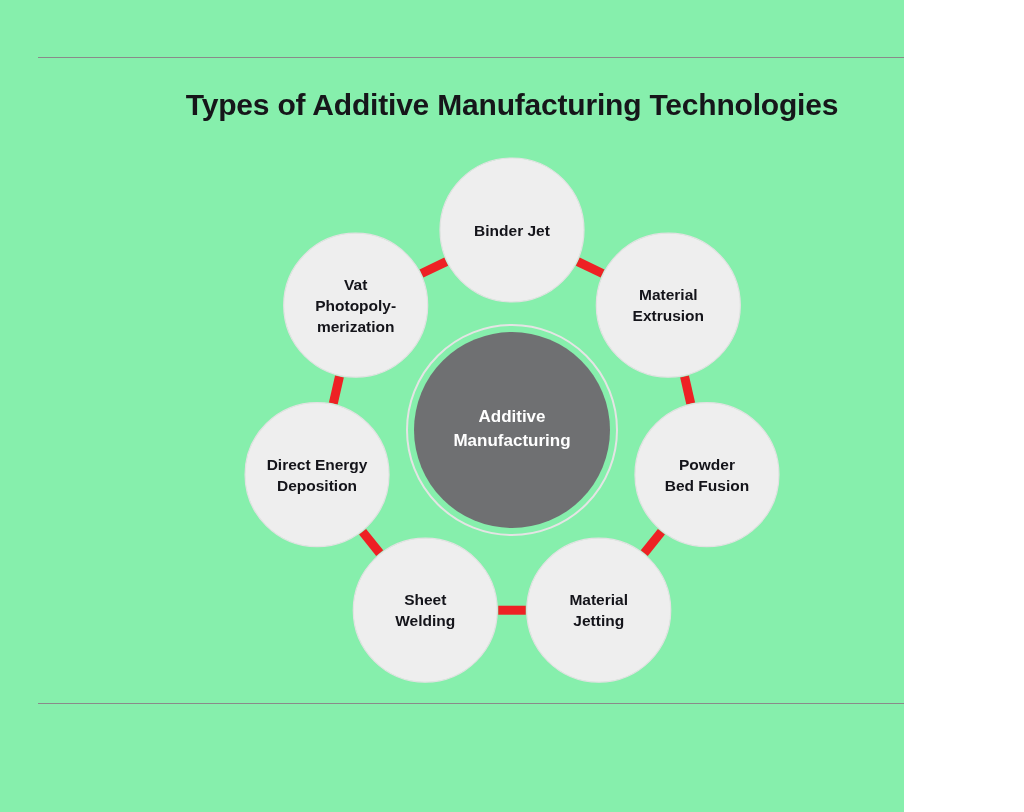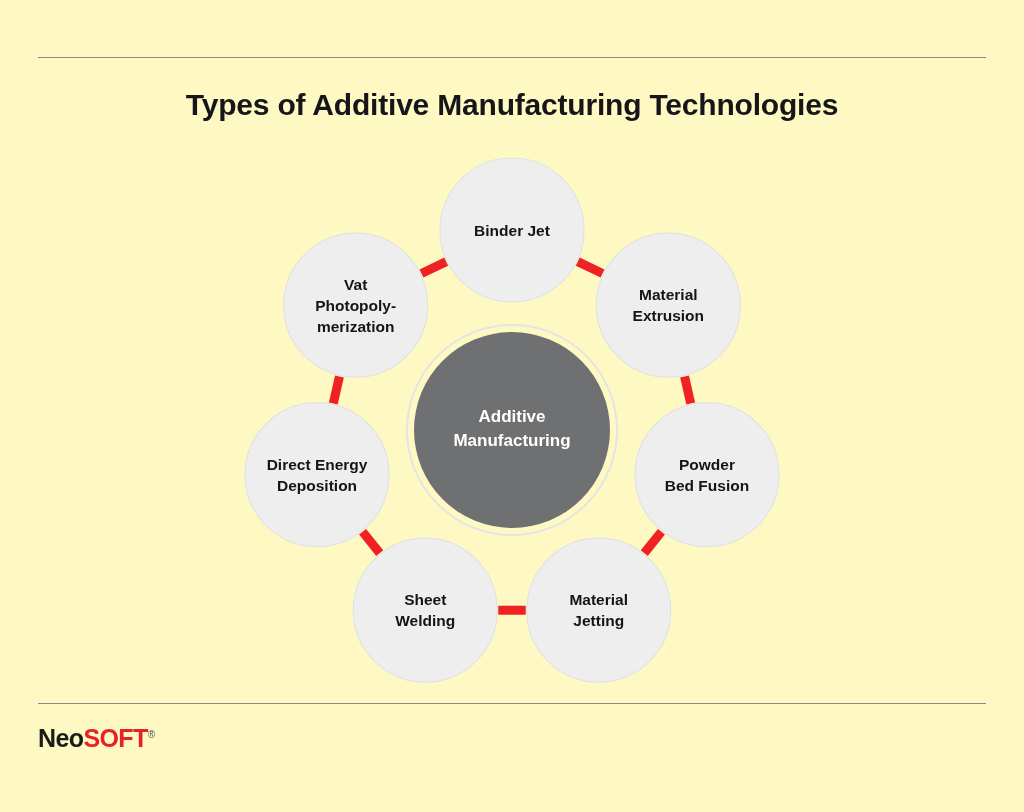--- a/index.html
+++ b/index.html
@@ -5,23 +5,23 @@
   html, body {
     margin: 0;
     padding: 0;
     background: #ffffff;
   }
   body {
     font-family: "Liberation Sans", sans-serif;
   }
   #page {
     position: relative;
-    width: 1024px;
+    width: 904px;
     height: 812px;
-    background: #fef9c3;
+    background: #86efac;
     overflow: hidden;
   }
   .rule {
     position: absolute;
     left: 38px;
     width: 948px;
     height: 1px;
     background: #8a8a8a;
   }
   #rule-top { top: 57px; }
@@ -167,15 +167,14 @@
         <circle class="center-circle" cx="512" cy="290" r="98"></circle>
         <text class="center-label" x="512" y="282">Additive</text>
         <text class="center-label" x="512" y="306">Manufacturing</text>
       </g>
 
     </svg>
   </div>
 
   <div class="rule" id="rule-bottom"></div>
 
-  <div id="logo"><span class="neo">Neo</span><span class="soft">SOFT</span><span class="reg">®</span></div>
 
 </div>
 
 </body></html>

